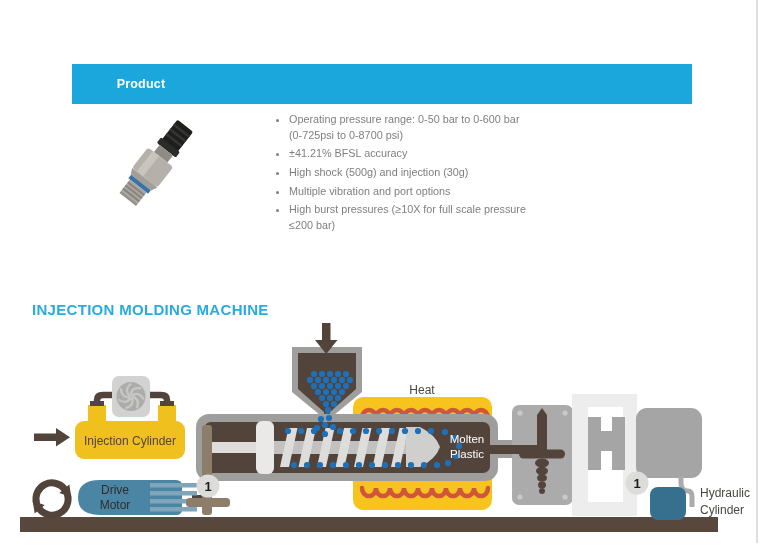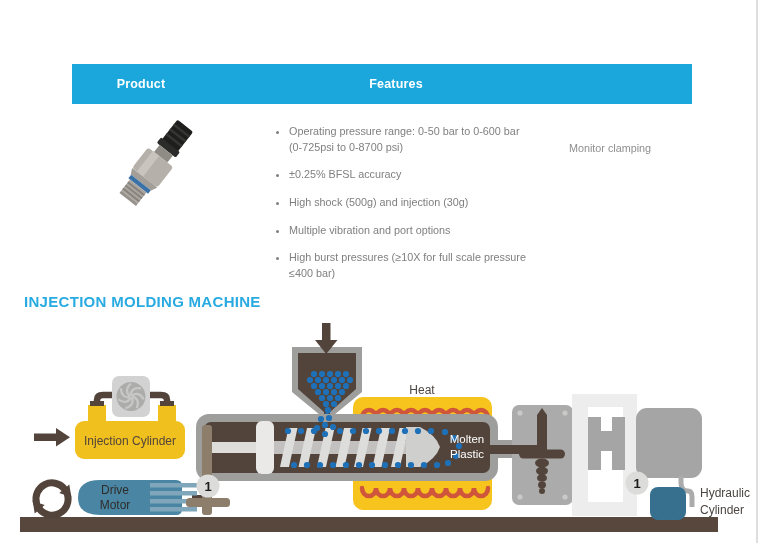--- a/index.html
+++ b/index.html
@@ -16,45 +16,44 @@
     background:#1BA7DC; height:40px; align-items:center;
   }
   .th { color:#ffffff; font-weight:bold; font-size:12.5px; text-align:center; letter-spacing:0.2px; }
   .th-product  { padding-right:10px; }
   .th-features { padding-left:20px; }
   .th-function { padding-right:24px; }
   .tbody { display:grid; grid-template-columns:148px 332px 140px; }
   .product-cell { padding:8px 0 0 28px; }
   .features-cell { padding:8px 18px 0 56px; color:#7f7f7f; font-size:10.8px; line-height:1.45; }
   .features-cell ul { margin:0; padding-left:13px; }
-  .features-cell li { margin:12px 0 3px 0; }
+  .features-cell li { margin:0 0 3px 0; }
   .function-cell { padding:36px 24px 0 0; color:#8f8f8f; font-size:10.8px; line-height:1.55; text-align:center; }
 
   
   .diagram-title {
-    position:absolute; left:24px; top:293px; margin:0;
+    position:absolute; left:24px; top:293px; margin:8px;
     color:#29ABE2; font-size:15px; font-weight:bold; letter-spacing:0.3px;
   }
   .machine { position:absolute; left:0; top:315px; }
   .machine text { font-family:"Liberation Sans", sans-serif; }
   .lbl       { font-size:12px; fill:#4B4540; }
   .lbl-tank  { font-size:12px; fill:#53443B; }
   .lbl-motor { font-size:12px; fill:#2E2C29; }
   .lbl-white { font-size:11.5px; fill:#ffffff; }
   .badge-num { font-size:13px; font-weight:bold; fill:#1C1C1A; }
 </style>
 </head>
 <body>
 
 <div class="page">
 
   <div class="spec-table">
     <div class="thead">
       <div class="th th-product">Product</div>
-      <div class="th th-features">Features</div>
     </div>
     <div class="tbody">
 
       <div class="product-cell">
         
         <svg width="120" height="100" viewBox="0 0 120 100">
           <g transform="translate(57,50) rotate(38)">
             <rect x="-10" y="-46" width="20" height="26" rx="2" fill="#1E1E1C"></rect>
             <rect x="-10" y="-41" width="20" height="2.5" fill="#353532"></rect>
             <rect x="-10" y="-35" width="20" height="2.5" fill="#353532"></rect>
@@ -70,29 +69,28 @@
             <rect x="-10.5" y="37" width="21" height="1.8" fill="#87837C"></rect>
             <rect x="-10.5" y="41" width="21" height="1.8" fill="#87837C"></rect>
             <rect x="-10.5" y="44.5" width="21" height="3" fill="#96928B"></rect>
           </g>
         </svg>
       </div>
 
       <div class="features-cell">
         <ul>
           <li>Operating pressure range: 0-50 bar to 0-600 bar (0-725psi to 0-8700 psi)</li>
-          <li>±0.25% BFSL accuracy</li>
+          <li>±41.21% BFSL accuracy</li>
           <li>High shock (500g) and injection (30g)</li>
           <li>Multiple vibration and port options</li>
-          <li>High burst pressures (≥10X for full scale pressure ≤400 bar)</li>
+          <li>High burst pressures (≥10X for full scale pressure ≤200 bar)</li>
         </ul>
       </div>
 
       <div class="function-cell">
-        <div>Monitor clamping</div>
       </div>
 
     </div>
   </div>
 
   <h2 class="diagram-title">INJECTION MOLDING MACHINE</h2>
 
   <svg class="machine" width="762" height="240" viewBox="0 0 762 240">
 
     <rect x="20" y="202" width="698" height="15" fill="#57473C"></rect>

